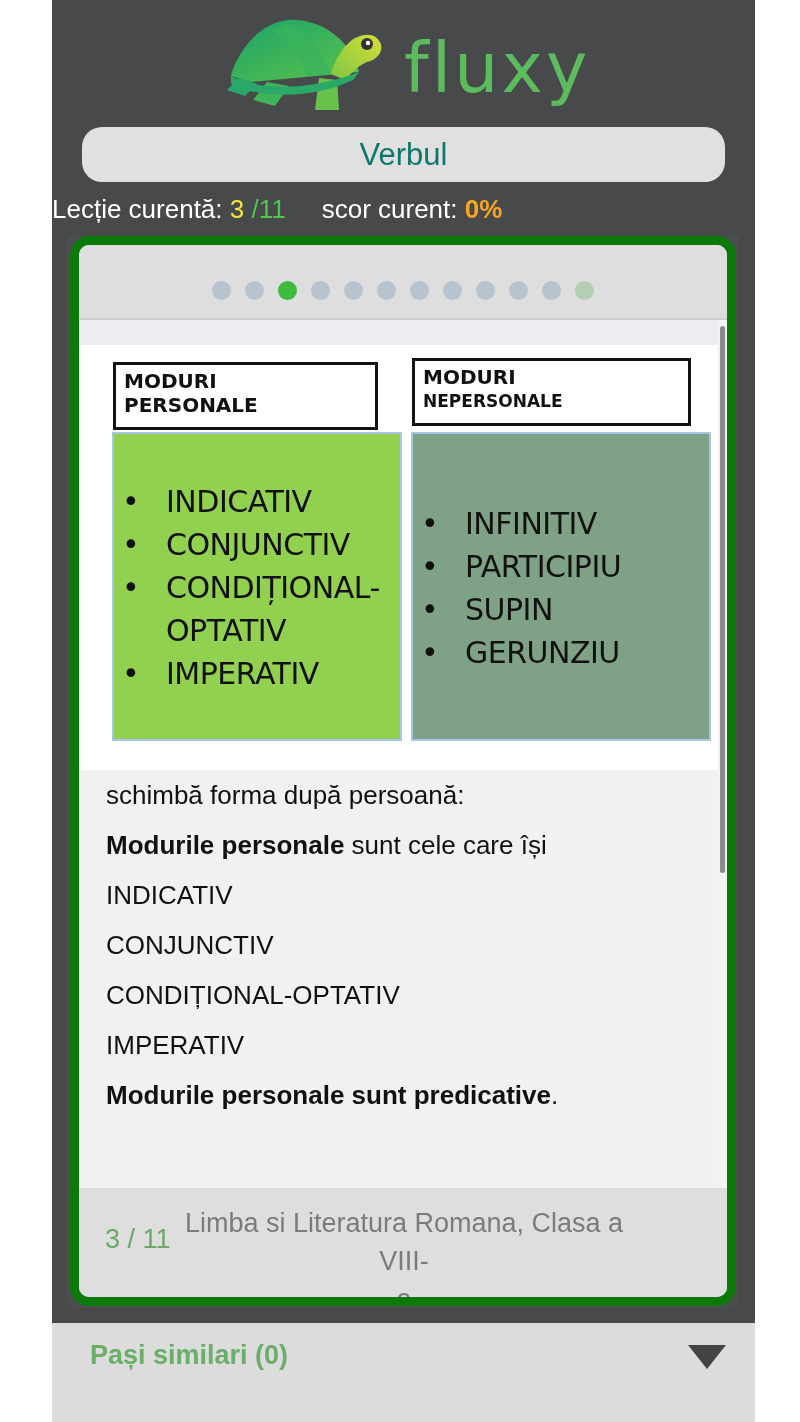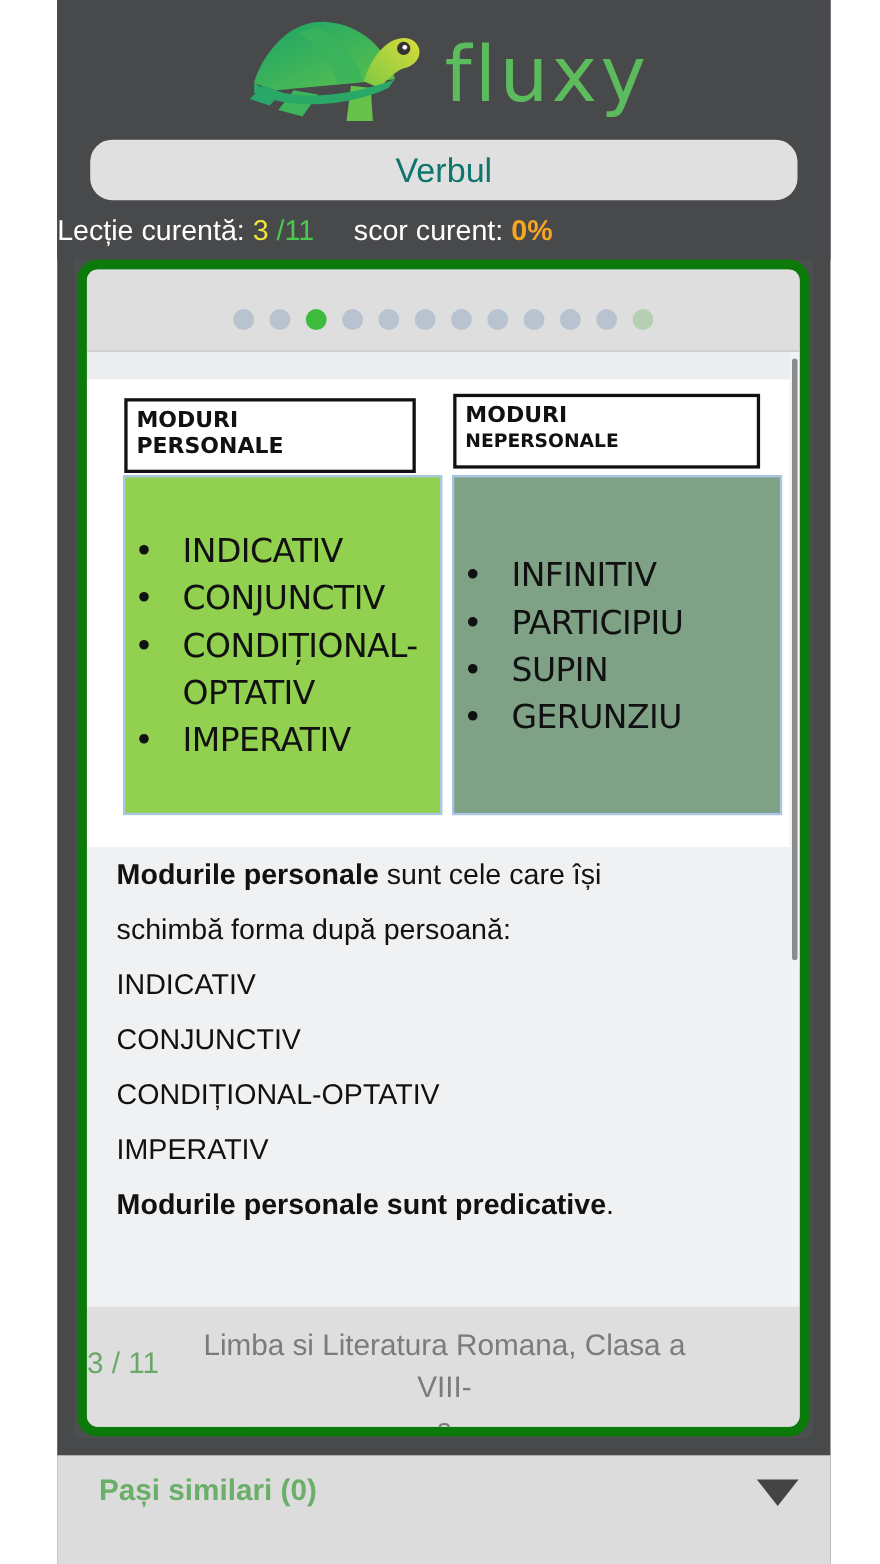--- a/index.html
+++ b/index.html
@@ -67,21 +67,21 @@
   .box li { position:relative; padding-left:52px; font-size:30px; line-height:43px; color:#111; font-family:"DejaVu Sans", sans-serif; letter-spacing:-0.5px; }
   .box li .b { position:absolute; left:8px; top:0; }
   .box.green ul { top:46px; }
   .box.sage ul { top:68px; }
 
   .text-block { position:absolute; left:0; top:450px; width:639px; height:420px; background:#f0f1f2; padding:0 27px; box-sizing:border-box; }
   .text-block p { margin:0; font-size:26px; line-height:50px; color:#111; }
   .text-block .first { margin-top:36px; }
 
   .card-footer { position:absolute; left:0; top:943px; width:100%; height:110px; background:#dedede; }
-  .counter { position:absolute; left:0; top:36px; font-size:27px; color:#6aa86a; }
+  .counter { position:absolute; left:26px; top:36px; font-size:27px; color:#6aa86a; }
   .course { position:absolute; left:90px; top:16px; width:470px; text-align:center; color:#7b7b7b; font-size:27px; line-height:38px; }
 
   .similar {
     position:absolute; left:0; top:1323px; width:703px; height:99px; background:#dcdcdc;
   }
   .similar-label { position:absolute; left:38px; top:17px; font-size:27px; font-weight:bold; color:#6aae6a; }
   .tri {
     position:absolute; left:636px; top:22px; width:0; height:0;
     border-left:19px solid transparent; border-right:19px solid transparent; border-top:24px solid #444;
   }
@@ -168,22 +168,22 @@
           <ul>
             <li><span class="b">•</span><span>INFINITIV</span></li>
             <li><span class="b">•</span><span>PARTICIPIU</span></li>
             <li><span class="b">•</span><span>SUPIN</span></li>
             <li><span class="b">•</span><span>GERUNZIU</span></li>
           </ul>
         </div>
       </div>
 
       <div class="text-block">
+        <p>schimbă forma după persoană:</p>
         <p><b>Modurile personale</b><span> sunt cele care își</span></p>
-        <p>schimbă forma după persoană:</p>
         <p>INDICATIV</p>
         <p>CONJUNCTIV</p>
         <p>CONDIȚIONAL-OPTATIV</p>
         <p>IMPERATIV</p>
         <p><b>Modurile personale sunt predicative</b><span>.</span></p>
       </div>
     </div>
 
     <div class="scrollbar">
       <div class="scroll-thumb"></div>

